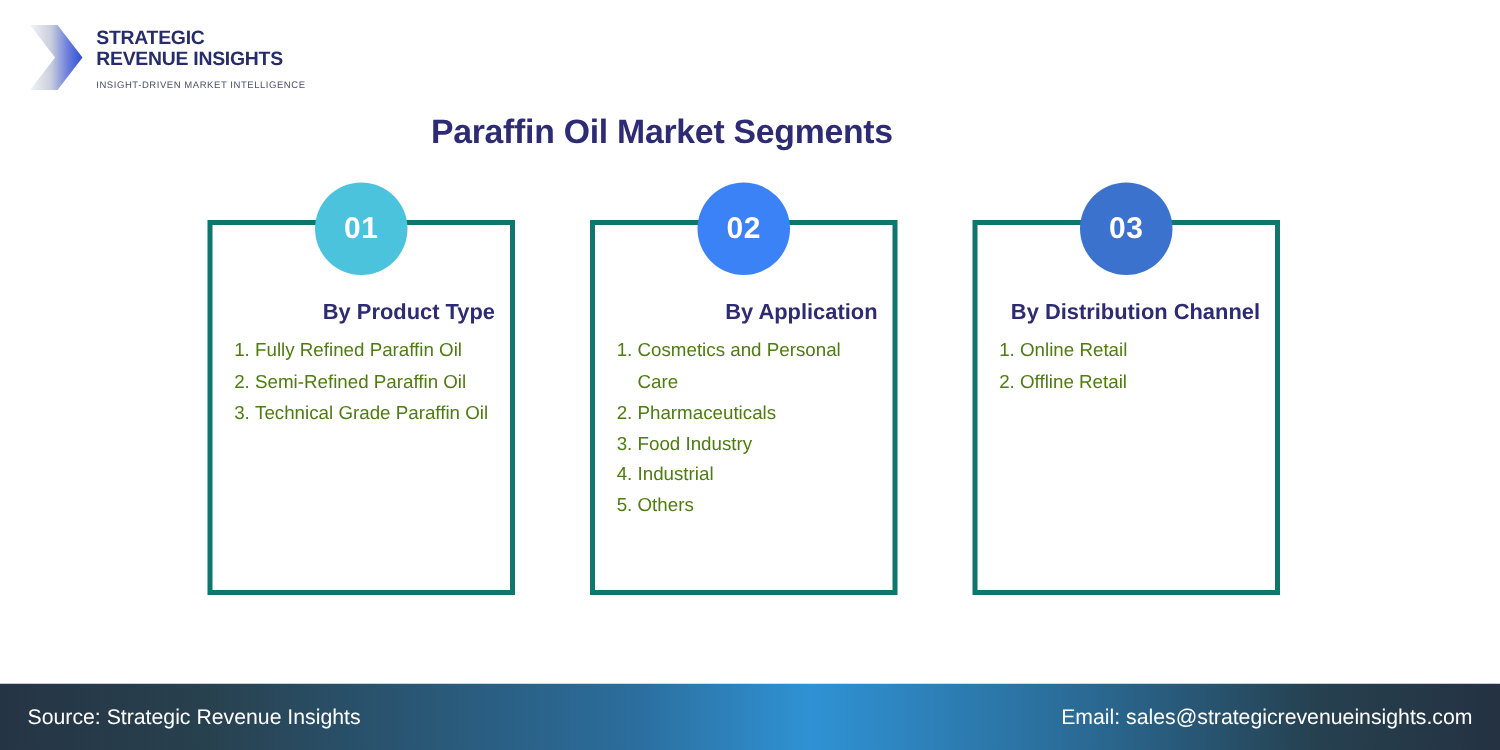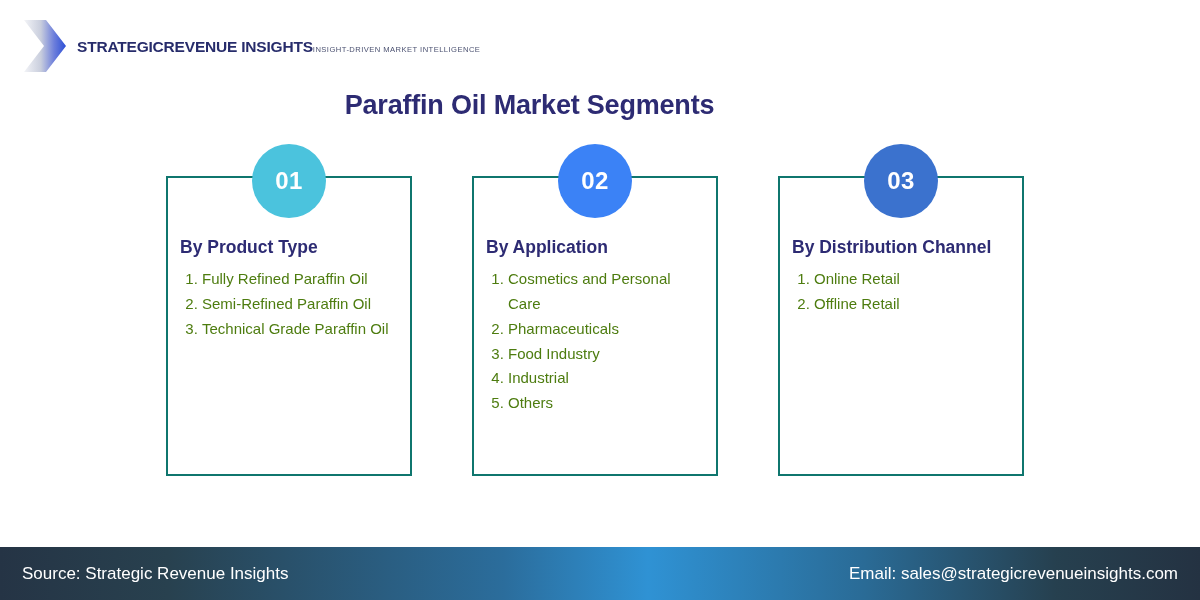--- a/index.html
+++ b/index.html
@@ -27,21 +27,21 @@
   }
 
   #logo-mark {
     width: 46px;
     height: 56px;
     display: block;
   }
 
   #logo-text-block {
     display: flex;
-    flex-direction: row;
+    flex-direction: column;
     justify-content: center;
     padding-top: 2px;
   }
 
   .logo-line {
     font-size: 15.5px;
     font-weight: bold;
     color: #272C6B;
     letter-spacing: -0.2px;
     line-height: 1.12;
@@ -77,21 +77,21 @@
     width: 870px;
     height: 300px;
     display: flex;
     gap: 60px;
   }
 
   .card {
     position: relative;
     width: 246px;
     height: 300px;
-    border: 2px solid #0f766e;
+    border: 4px solid #0f766e;
     background: #ffffff;
   }
 
   .card-badge {
     position: absolute;
     top: -34px;
     left: 50%;
     transform: translateX(-50%);
     width: 74px;
     height: 74px;
@@ -101,21 +101,21 @@
     justify-content: center;
     color: #ffffff;
     font-size: 24px;
     font-weight: bold;
     letter-spacing: 0.5px;
   }
 
   .card-title {
     margin-top: 57px;
     padding: 0 12px;
-    text-align: left;
+    text-align: right;
     font-size: 17.5px;
     font-weight: bold;
     color: #2D2B73;
     line-height: 1.42;
   }
 
   .card-list {
     margin: 7px 0 0 0;
     padding: 0 14px 0 34px;
     list-style-position: outside;

